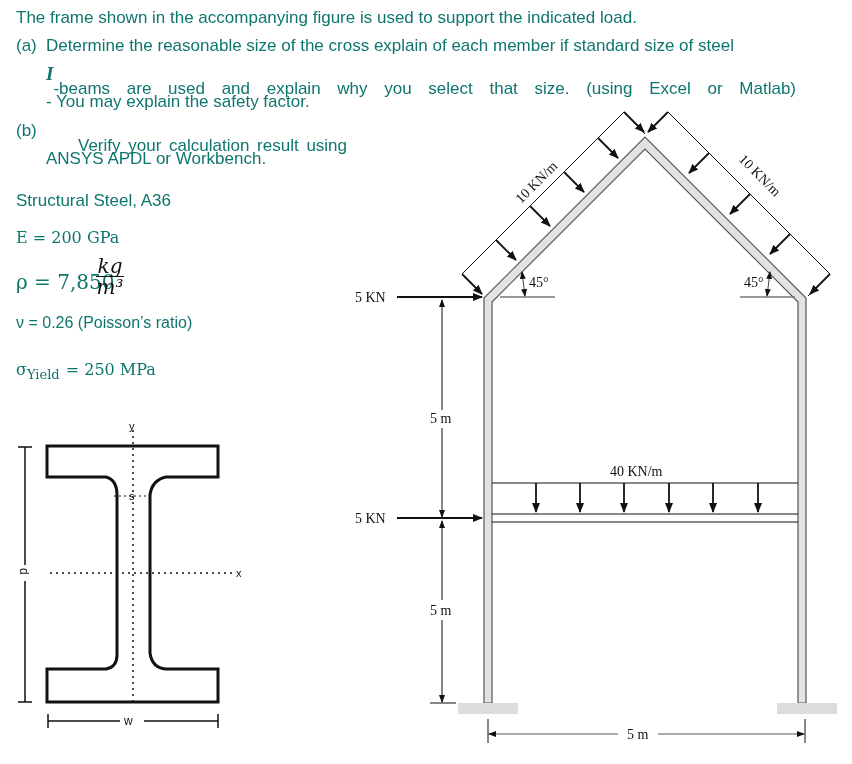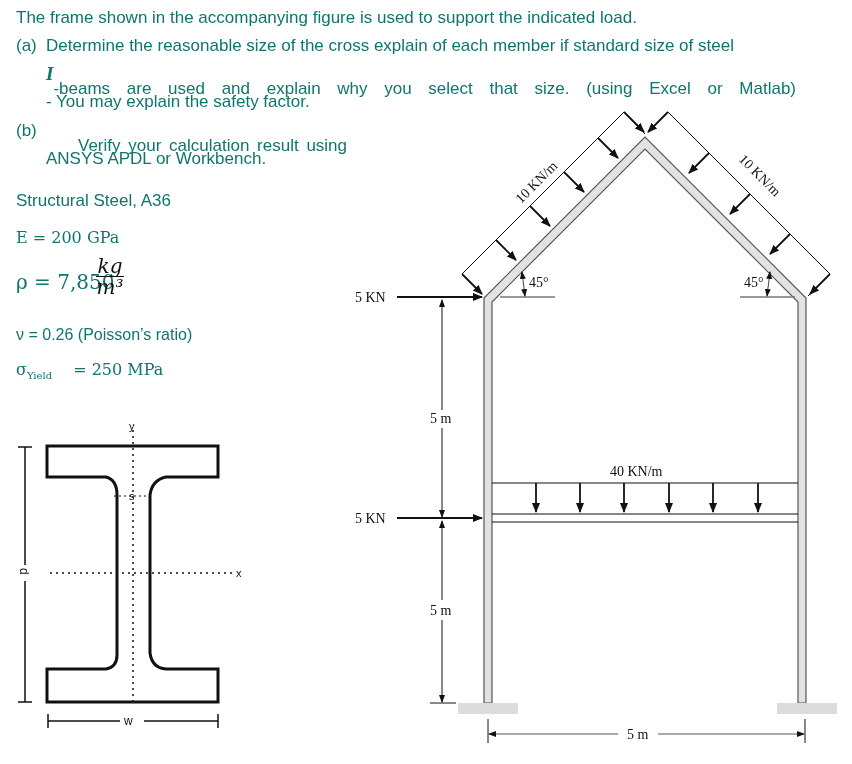--- a/index.html
+++ b/index.html
@@ -32,24 +32,24 @@
 <div class="txt" style="left:46px; top:149px;">ANSYS APDL or Workbench.</div>
 
 <div class="txt" style="left:16px; top:191px;text-align:right;">Structural Steel, A36</div>
 <div class="txt math" style="left:16px; top:228px; font-size:16px;">E = 200 GPa</div>
 <div class="txt math" style="left:16px; top:272px; font-size:20px;">ρ = 7,850</div>
 <div class="frac" style="left:96px; top:256px; width:28px;">
   <div style="line-height:20px;">kg</div>
   <div style="border-top:1px solid #111; height:0;"></div>
   <div style="line-height:20px;">m³</div>
 </div>
-<div class="txt" style="left:16px; top:325px; font-size:16px;">ν = 0.26 (Poisson’s ratio)</div>
+<div class="txt" style="left:16px; top:313px; font-size:16px;">ν = 0.26 (Poisson’s ratio)</div>
 <div class="txt math" style="left:16px; top:360px; font-size:16px;">
-  <span>σ</span><sub style="font-size:10px;text-align:right;">Yield</sub>
-  <span style="margin-left:16px;">= 250 MPa</span>
+  <span>σ</span><sub style="font-size:13px;text-align:right;">Yield</sub>
+  <span style="margin-left:1px;">= 250 MPa</span>
 </div>
 
 <svg width="852" height="764" viewBox="0 0 852 764">
 
   <path d="M47,446 L218,446 L218,477 L166,477 Q152,480 150,495 L150,653 Q152,668 166,669 L218,669 L218,702 L47,702 L47,669 L106,669 Q117,667 117,655 L117,495 Q117,480 106,477 L47,477 Z" fill="none" stroke="#111" stroke-width="3"></path>
 
   <line x1="133" y1="430" x2="133" y2="705" stroke="#111" stroke-width="1.5" stroke-dasharray="2,4"></line>
   <line x1="50" y1="573" x2="232" y2="573" stroke="#111" stroke-width="1.5" stroke-dasharray="2,4"></line>
   <line x1="114" y1="496" x2="152" y2="496" stroke="#111" stroke-width="1.2" stroke-dasharray="2,3"></line>
 

